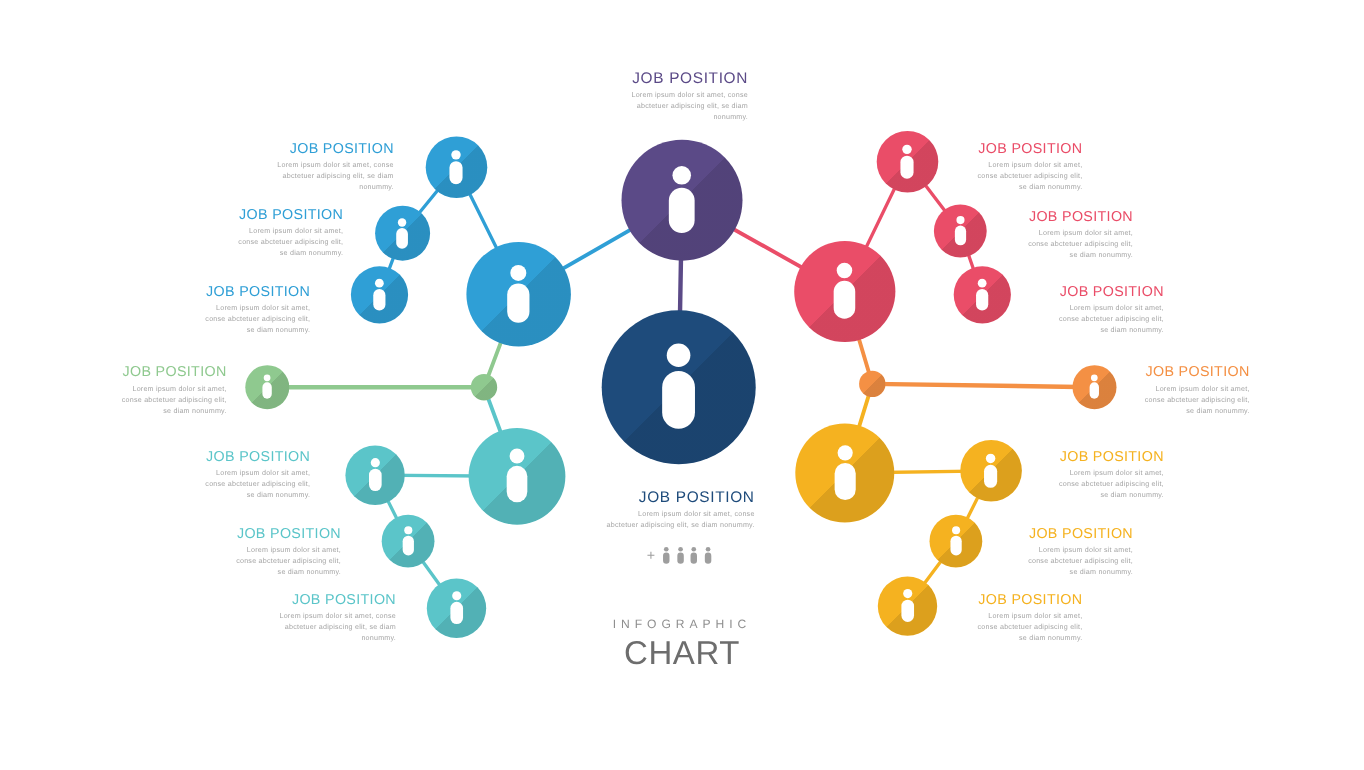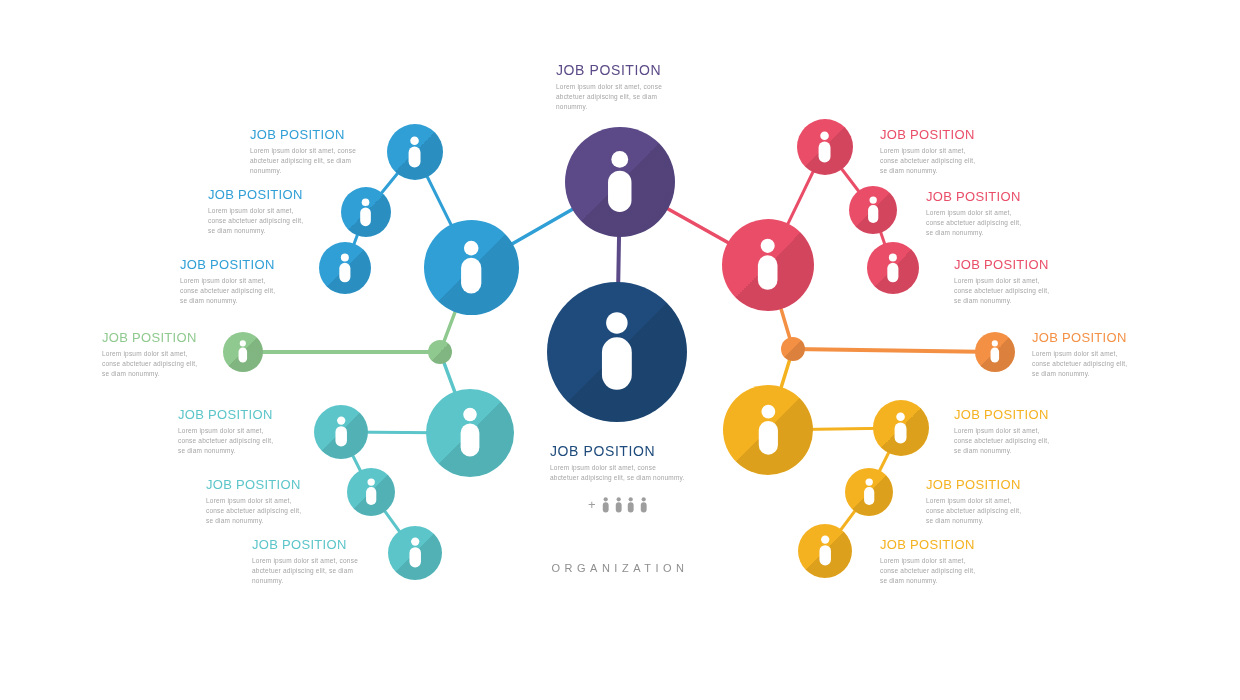--- a/index.html
+++ b/index.html
@@ -13,21 +13,21 @@
   .ln-yellow{stroke:var(--c-yellow)}
   .node{position:absolute;border-radius:50%;display:flex;align-items:center;justify-content:center;
     overflow:hidden;z-index:2}
   .node::after{content:"";position:absolute;inset:0;border-radius:50%;
     background:linear-gradient(135deg,rgba(0,0,0,0) 50%,rgba(0,0,0,.10) 50%)}
   .node .person{height:58%;width:auto;fill:#ffffff;position:relative;z-index:1}
   .c-purple{background:var(--c-purple)} .c-navy{background:var(--c-navy)}
   .c-blue{background:var(--c-blue)}     .c-teal{background:var(--c-teal)}
   .c-green{background:var(--c-green)}   .c-red{background:var(--c-red)}
   .c-orange{background:var(--c-orange)} .c-yellow{background:var(--c-yellow)}
-  .label{position:absolute;text-align:left;z-index:3}
+  .label{position:absolute;text-align:right;z-index:3}
   .label-title{font-size:13px;letter-spacing:.3px;white-space:nowrap}
   .label-body{margin-top:4px;font-size:6.5px;line-height:1.5;color:var(--c-body_gray);letter-spacing:.2px}
   .t-purple{color:var(--c-purple)} .t-navy{color:var(--c-navy)} .t-blue{color:var(--c-blue)}
   .t-teal{color:var(--c-teal)}     .t-green{color:var(--c-green)} .t-red{color:var(--c-red)}
   .t-orange{color:var(--c-orange)} .t-yellow{color:var(--c-yellow)}
   .label-center .label-title{font-size:14px;letter-spacing:.6px}
   .people-row{display:flex;align-items:center;justify-content:center;gap:3px;margin-top:14px;
     color:var(--c-people_gray)}
   .people-row .plus{font-size:13px;margin-right:3px}
   .people-row .person{height:16px;width:auto;fill:var(--c-people_gray)}
@@ -274,16 +274,17 @@
           <rect x="7.5" y="22" width="25" height="44" rx="12.5"></rect>
         </svg>
       <svg class="person" viewBox="0 0 40 68">
           <circle cx="20" cy="10" r="9"></circle>
           <rect x="7.5" y="22" width="25" height="44" rx="12.5"></rect>
         </svg>
     </div>
   </div>
 
   <div class="footer">
-    <div class="kicker">ORGANIZATION</div>
+    <div class="kicker">INFOGRAPHIC</div>
+    <div class="big-title">CHART</div>
   </div>
 
 </div>
 
 </body></html>

